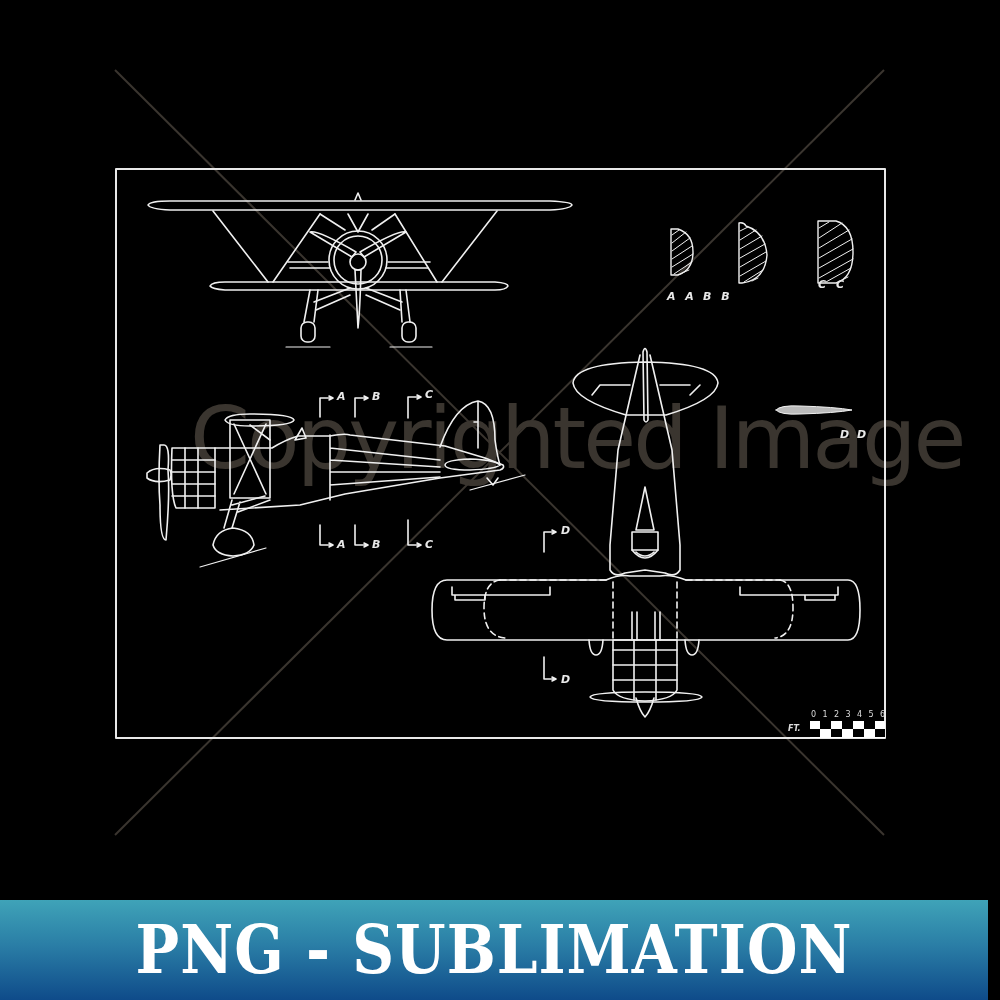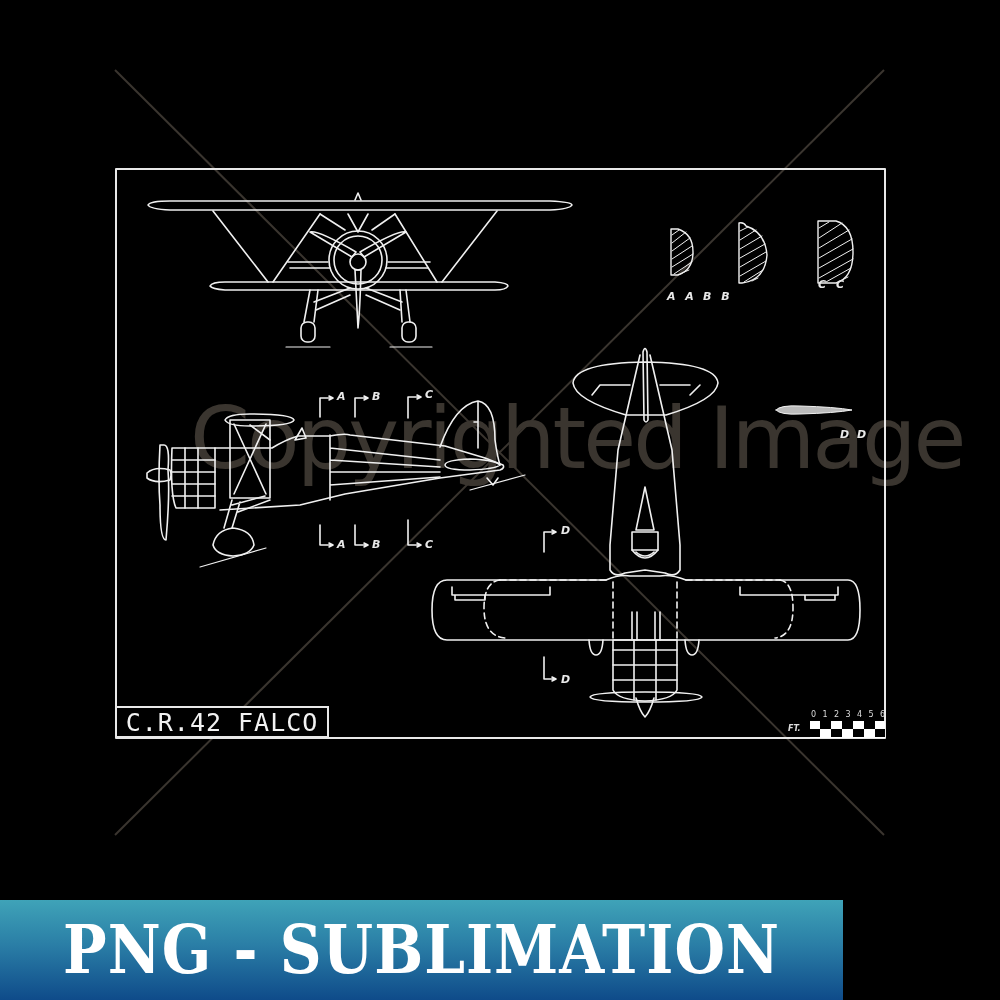--- a/index.html
+++ b/index.html
@@ -4,21 +4,21 @@
 <style>
   html, body { margin: 0; padding: 0; background: #000; }
   body { width: 1000px; height: 1000px; position: relative; overflow: hidden; font-family: "DejaVu Sans", sans-serif; }
   .canvas { position: absolute; left: 0; top: 0; width: 1000px; height: 900px; background: #000; }
   svg.art { position: absolute; left: 0; top: 0; }
   .wm-text { position: absolute; left: 190px; top: 395px; width: 640px; font-family: "DejaVu Sans", sans-serif; font-size: 86px; letter-spacing: -3px; color: #3a352f; white-space: nowrap; line-height: 1; z-index: 1; pointer-events: none; }
   .title-box { position: absolute; left: 115px; top: 706px; width: 214px; height: 32px; border: 2px solid #e8e8e8; box-sizing: border-box; color: #f2f2f2; font-family: "DejaVu Sans Mono", monospace; font-size: 25px; letter-spacing: 1px; display: flex; align-items: center; justify-content: center; z-index: 3; background: #000; }
   .sec-label { position: absolute; color: #e8e8e8; font-family: "DejaVu Sans", sans-serif; font-size: 11px; z-index: 3; font-style: italic; font-weight: bold; }
   .scale-nums { position: absolute; left: 811px; top: 710px; width: 74px; display: flex; justify-content: space-between; color: #ddd; font-size: 8px; font-family: "DejaVu Sans", sans-serif; z-index: 3; }
   .scale-unit { position: absolute; left: 788px; top: 724px; color: #ddd; font-size: 8px; font-style: italic; font-weight: bold; z-index: 3; }
-  .banner { position: absolute; left: 0; top: 900px; width: 843px; height: 100px; background: linear-gradient(#3fa3b8 0%, #2a7ea6 45%, #0f4b8a 100%); display: flex; align-items: center; justify-content: center; }
+  .banner { position: absolute; left: 0; top: 900px; width: 988px; height: 100px; background: linear-gradient(#3fa3b8 0%, #2a7ea6 45%, #0f4b8a 100%); display: flex; align-items: center; justify-content: center; }
   .banner-text { color: #fff; font-family: "DejaVu Serif", serif; font-weight: bold; font-size: 58px; letter-spacing: 1px; transform: scaleY(1.15); }
 </style>
 </head>
 <body>
 
 <div class="canvas">
 
   <svg class="art" width="1000" height="900" style="z-index:0">
     <line x1="115" y1="70" x2="884" y2="835" stroke="#3a352f" stroke-width="2"></line>
     <line x1="884" y1="70" x2="115" y2="835" stroke="#3a352f" stroke-width="2"></line>
@@ -171,21 +171,20 @@
   <span class="sec-label" style="left:372px;top:538px">B</span>
   <span class="sec-label" style="left:425px;top:538px">C</span>
   <span class="sec-label" style="left:561px;top:524px">D</span>
   <span class="sec-label" style="left:561px;top:673px">D</span>
 
   <span class="sec-label" style="left:667px;top:290px;letter-spacing:3px">A A</span>
   <span class="sec-label" style="left:703px;top:290px;letter-spacing:3px">B B</span>
   <span class="sec-label" style="left:818px;top:278px;letter-spacing:3px">C C</span>
   <span class="sec-label" style="left:840px;top:428px;letter-spacing:2px">D D</span>
 
-  <div class="title-box">C.R.42 FALCO</div>
 
   <div class="scale-nums">
     <span>0</span>
     <span>1</span>
     <span>2</span>
     <span>3</span>
     <span>4</span>
     <span>5</span>
     <span>6</span>
   </div>

